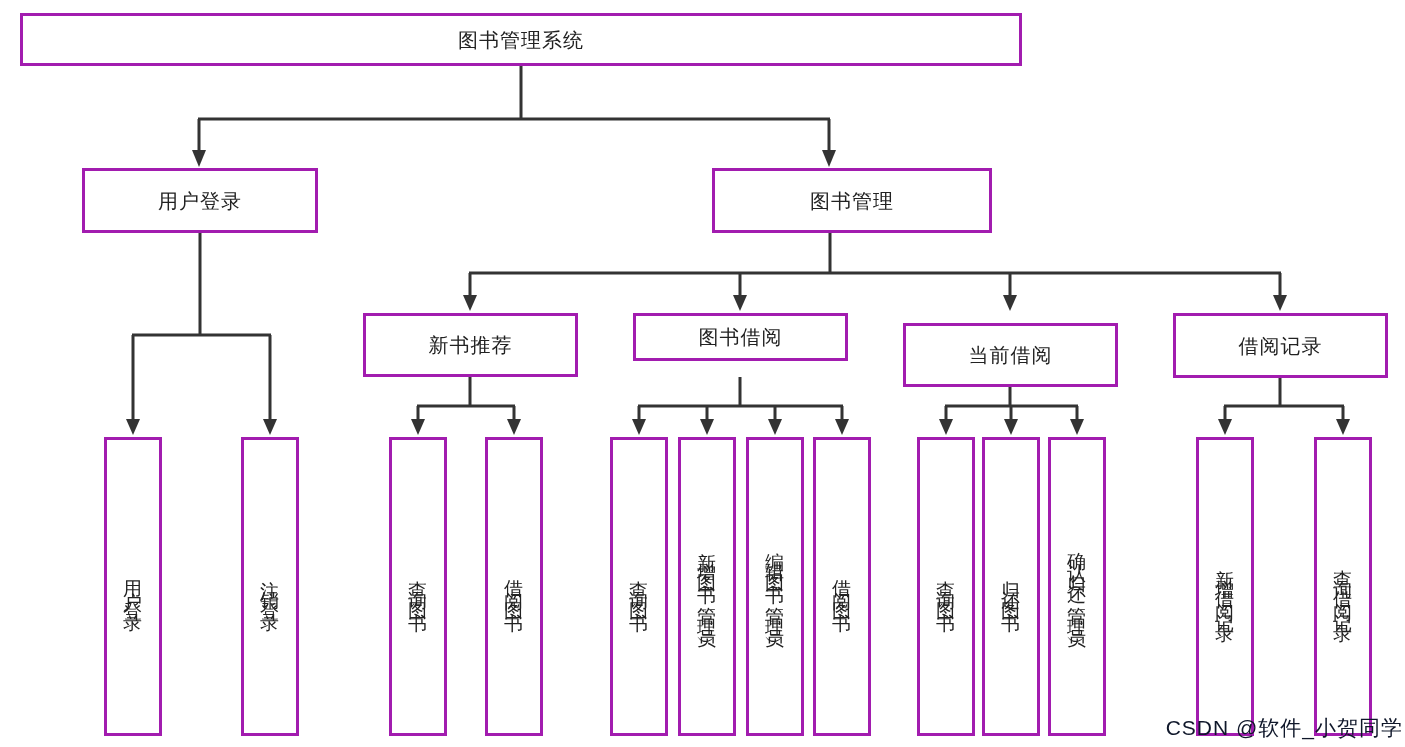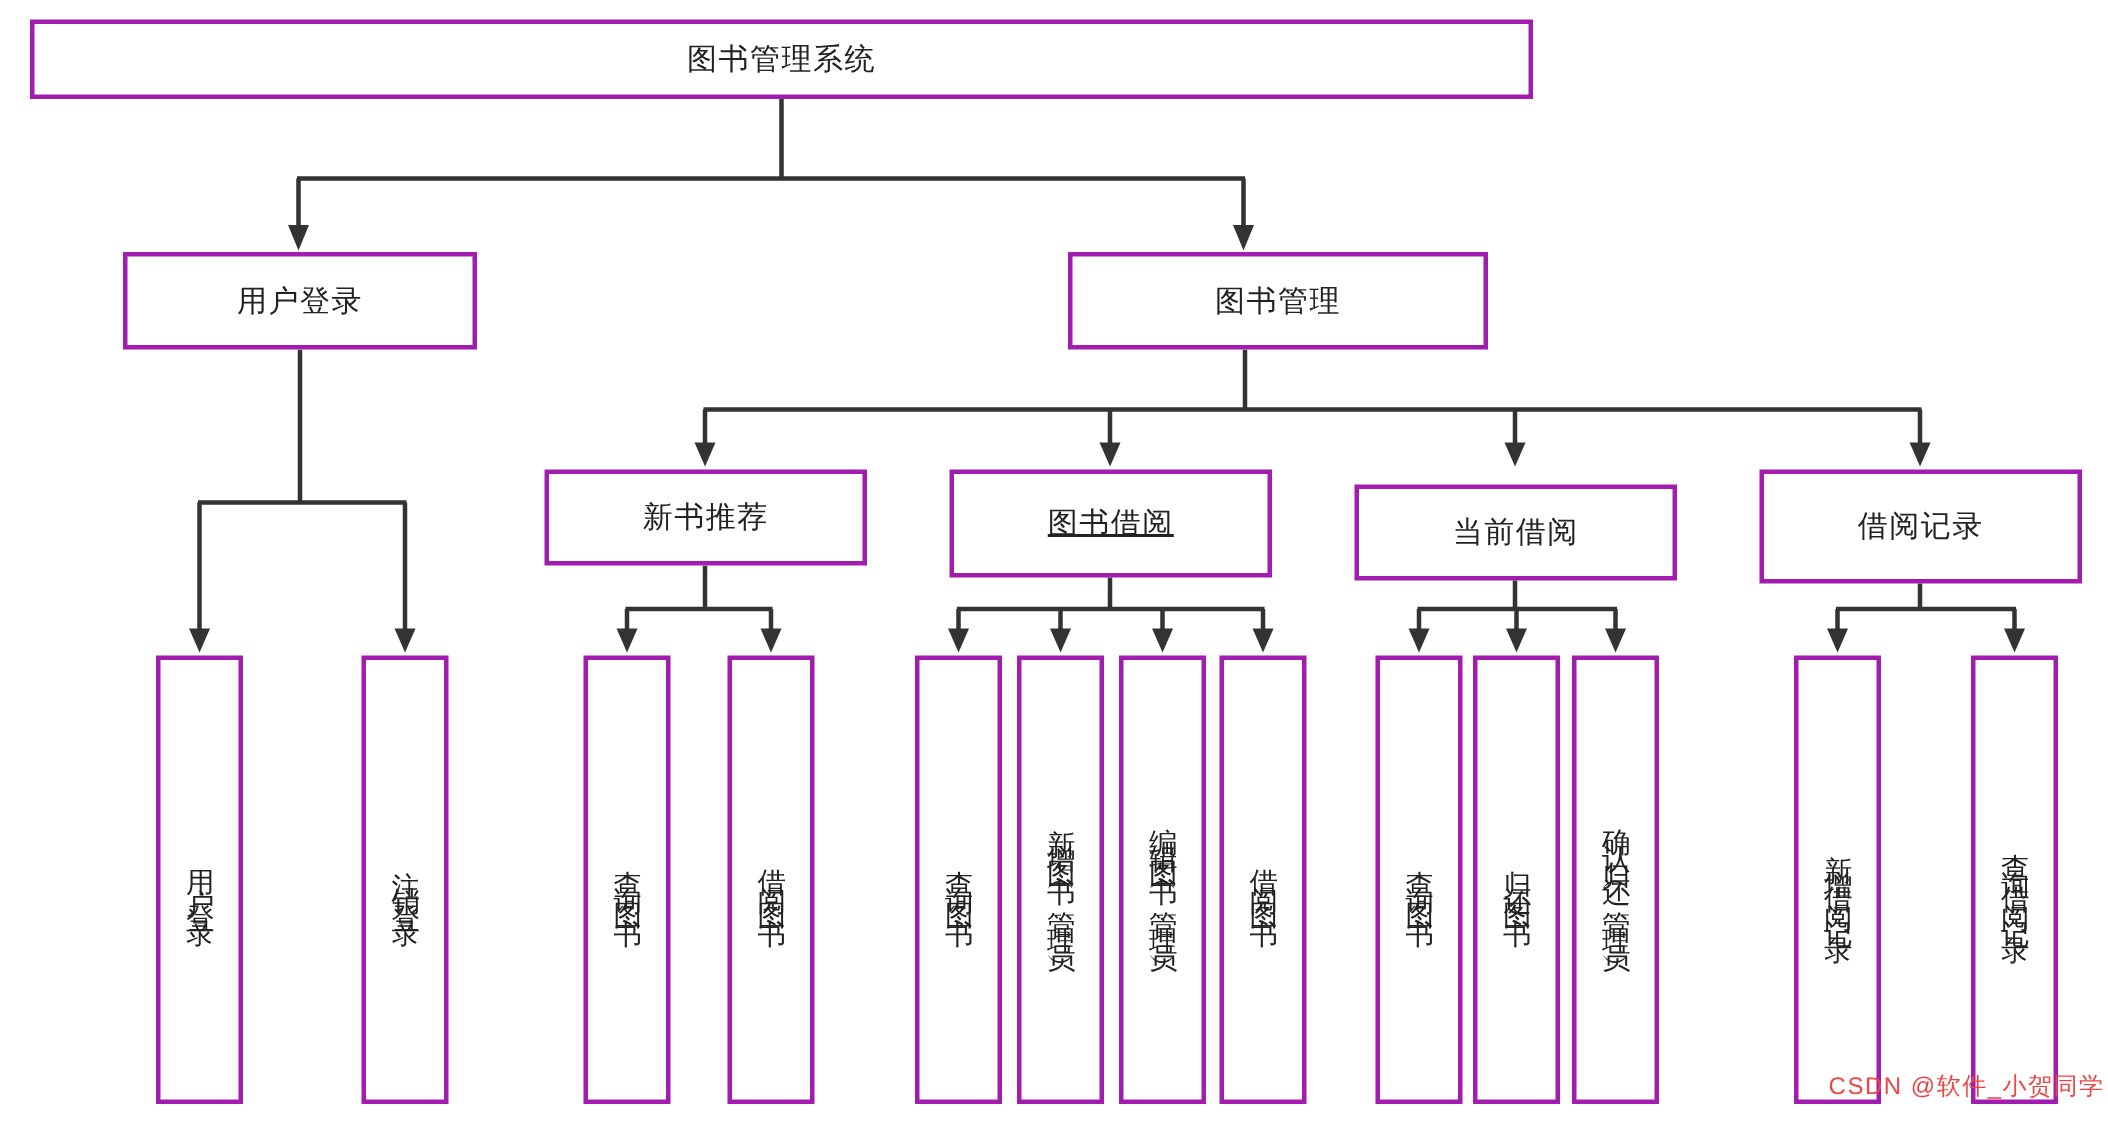--- a/index.html
+++ b/index.html
@@ -27,22 +27,22 @@
   .box.v span {
     writing-mode:vertical-rl;
     text-orientation:mixed;
     font-size:19px;
     letter-spacing:11px;
     line-height:1;
   }
   .watermark {
     position:absolute;
     right:2px; top:714px;
-    font-size:16px;
-    color:#ef4444;
+    font-size:21px;
+    color:#0f172a;
     letter-spacing:1px;
     white-space:nowrap;
     z-index:5;
     text-align:center;
   }
 </style>
 </head>
 <body>
 
 <div id="stage">
@@ -85,27 +85,27 @@
   <div class="box" style="left:82px; top:168px; width:236px; height:65px;">
     <span>用户登录</span>
   </div>
   <div class="box" style="left:712px; top:168px; width:280px; height:65px;">
     <span>图书管理</span>
   </div>
 
   <div class="box" style="left:363px; top:313px; width:215px; height:64px;">
     <span>新书推荐</span>
   </div>
-  <div class="box" style="left:633px; top:313px; width:215px; height:72px;text-decoration:underline;">
+  <div class="box" style="left:633px; top:313px; width:215px; height:48px;">
     <span>图书借阅</span>
   </div>
   <div class="box" style="left:903px; top:323px; width:215px; height:64px;">
     <span>当前借阅</span>
   </div>
-  <div class="box" style="left:1173px; top:313px; width:215px; height:76px;">
+  <div class="box" style="left:1173px; top:313px; width:215px; height:65px;">
     <span>借阅记录</span>
   </div>
 
   <div class="box v" style="left:104px; top:437px; width:58px; height:299px;">
     <span>用户登录</span>
   </div>
   <div class="box v" style="left:241px; top:437px; width:58px; height:299px;">
     <span>注销登录</span>
   </div>
 

